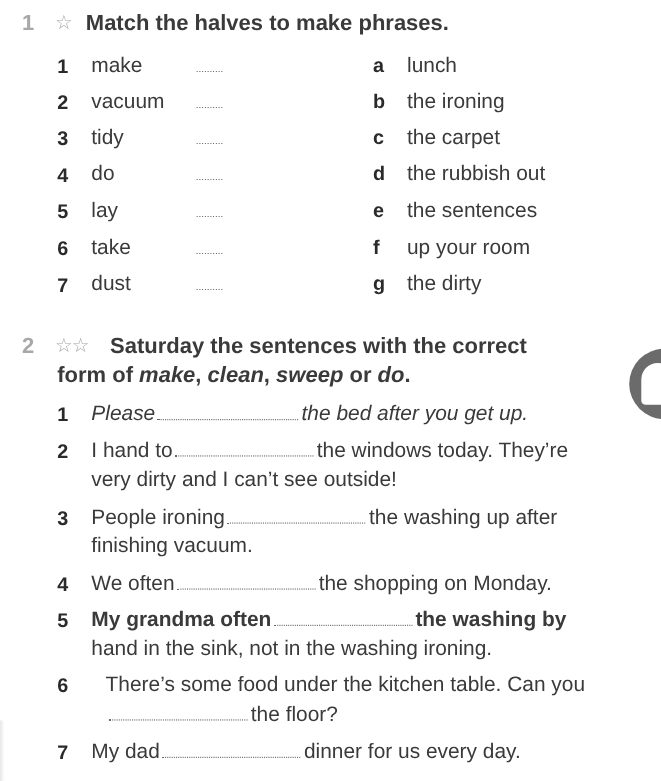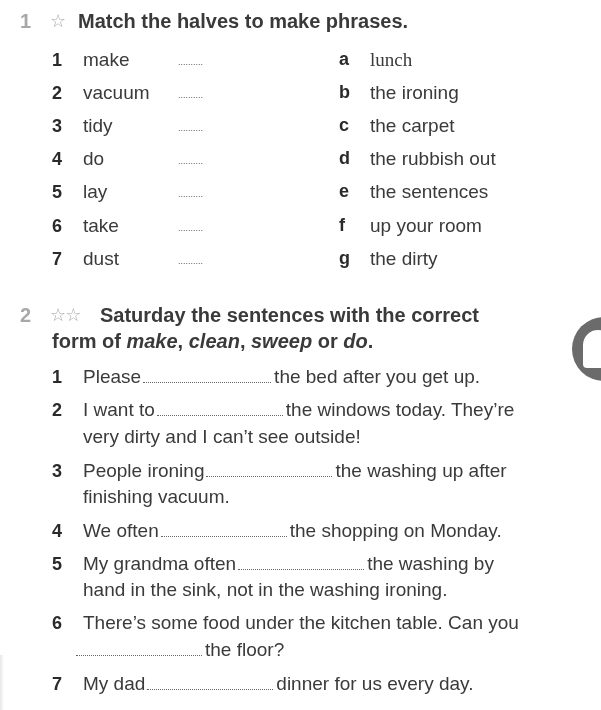--- a/index.html
+++ b/index.html
@@ -75,21 +75,21 @@
   <div class="abs" style="left:52px;top:248px;">
     <span class="abs item-num" style="left:0;top:1px;">7</span>
     <span class="abs item-text" style="left:31px;top:0;">dust</span>
     <span class="abs dots" style="left:126px;top:8px;">..........</span>
   </div>
 </div>
 
 <div>
   <div class="abs" style="left:339px;top:49px;">
     <span class="abs item-num" style="left:0;top:0;">a</span>
-    <span class="abs item-text" style="left:31px;top:0;font-family:Liberation Serif, serif;">lunch</span>
+    <span class="abs item-text" style="left:31px;top:0;">lunch</span>
   </div>
   <div class="abs" style="left:339px;top:82px;">
     <span class="abs item-num" style="left:0;top:0;">b</span>
     <span class="abs item-text" style="left:31px;top:0;">the ironing</span>
   </div>
   <div class="abs" style="left:339px;top:115px;">
     <span class="abs item-num" style="left:0;top:0;">c</span>
     <span class="abs item-text" style="left:31px;top:0;">the carpet</span>
   </div>
   <div class="abs" style="left:339px;top:148px;">
@@ -113,50 +113,50 @@
 <div class="abs ex-num" style="left:20px;top:304px;">2</div>
 <div class="abs stars" style="left:50px;top:304px;">☆☆</div>
 <div class="abs ex-title" style="left:100px;top:304px;">Saturday the sentences with the correct</div>
 <div class="abs ex-title" style="left:52px;top:330px;"><span>form of </span><em>make</em><span>, </span><em>clean</em><span>, </span><em>sweep</em><span> or </span><em>do</em><span>.</span></div>
 
 <div class="deco-circle"></div>
 <div class="deco-head"></div>
 
 <div class="abs" style="left:52px;top:364px;">
   <span class="abs item-num" style="left:0;top:3px;">1</span>
-  <div class="abs line" style="left:31px;top:0;"><span>Please</span><span class="gap" style="width:128px;"></span><span>the bed after you get up.</span></div>
+  <div class="abs line" style="left:31px;top:0;font-style:italic;"><span>Please</span><span class="gap" style="width:128px;"></span><span>the bed after you get up.</span></div>
 </div>
 
 <div class="abs" style="left:52px;top:397px;">
   <span class="abs item-num" style="left:0;top:3px;">2</span>
-  <div class="abs line" style="left:31px;top:0;"><span>I want to</span><span class="gap" style="width:126px;"></span><span>the windows today. They’re</span></div>
+  <div class="abs line" style="left:31px;top:0;"><span>I hand to</span><span class="gap" style="width:126px;"></span><span>the windows today. They’re</span></div>
   <div class="abs line" style="left:31px;top:27px;">very dirty and I can’t see outside!</div>
 </div>
 
 <div class="abs" style="left:52px;top:458px;">
   <span class="abs item-num" style="left:0;top:3px;">3</span>
   <div class="abs line" style="left:31px;top:0;"><span>People ironing</span><span class="gap" style="width:126px;"></span><span>the washing up after</span></div>
   <div class="abs line" style="left:31px;top:26px;">finishing vacuum.</div>
 </div>
 
 <div class="abs" style="left:52px;top:518px;">
   <span class="abs item-num" style="left:0;top:3px;">4</span>
   <div class="abs line" style="left:31px;top:0;"><span>We often</span><span class="gap" style="width:126px;"></span><span>the shopping on Monday.</span></div>
 </div>
 
 <div class="abs" style="left:52px;top:551px;">
   <span class="abs item-num" style="left:0;top:3px;">5</span>
-  <div class="abs line" style="left:31px;top:0;"><span>My grandma often</span><span class="gap" style="width:126px;"></span><span>the washing by</span></div>
+  <div class="abs line" style="left:31px;top:0;font-weight:bold;"><span>My grandma often</span><span class="gap" style="width:126px;"></span><span>the washing by</span></div>
   <div class="abs line" style="left:31px;top:26px;">hand in the sink, not in the washing ironing.</div>
 </div>
 
 <div class="abs" style="left:52px;top:610px;">
   <span class="abs item-num" style="left:0;top:3px;">6</span>
-  <div class="abs line" style="left:31px;top:0;text-align:right;">There’s some food under the kitchen table. Can you</div>
-  <div class="abs line" style="left:24px;top:27px;text-align:center;"><span class="gap" style="width:126px;margin-left:0;"></span><span>the floor?</span></div>
+  <div class="abs line" style="left:44px;top:0;text-align:right;">There’s some food under the kitchen table. Can you</div>
+  <div class="abs line" style="left:47px;top:27px;text-align:center;"><span class="gap" style="width:126px;margin-left:0;"></span><span>the floor?</span></div>
 </div>
 
 <div class="abs" style="left:52px;top:671px;">
   <span class="abs item-num" style="left:0;top:3px;">7</span>
   <div class="abs line" style="left:31px;top:0;"><span>My dad</span><span class="gap" style="width:126px;"></span><span>dinner for us every day.</span></div>
 </div>
 
 <div class="shadow-edge"></div>
 
 </body></html>

